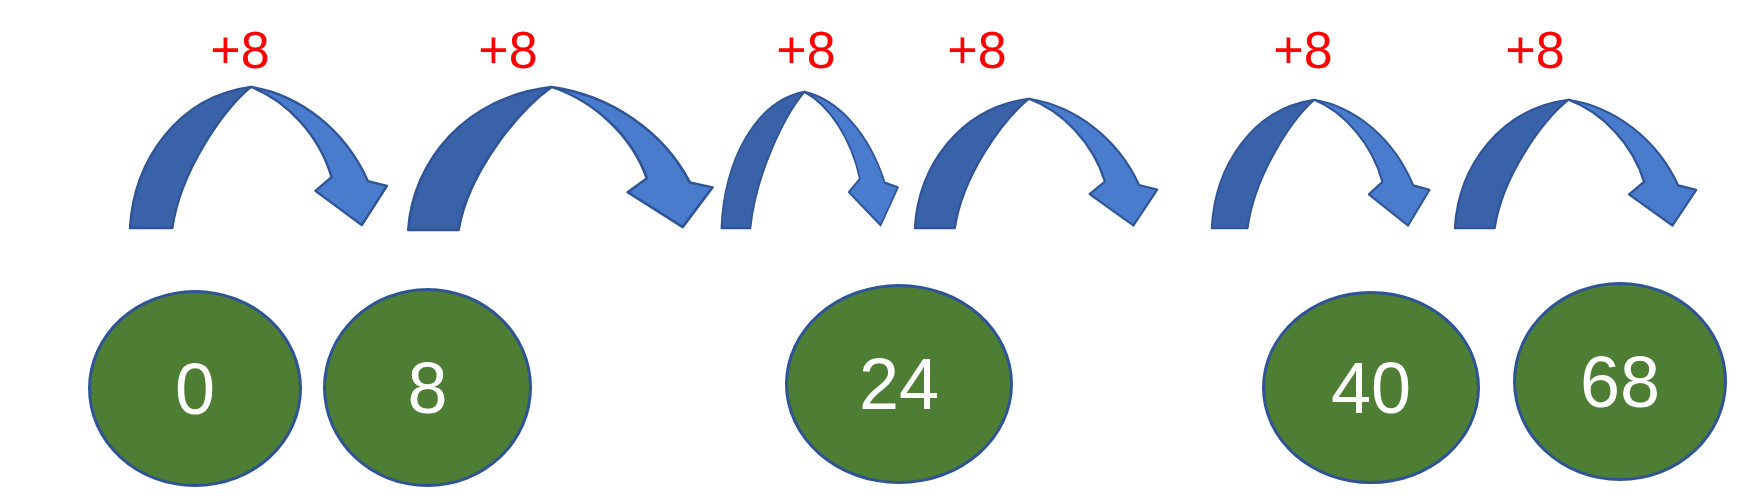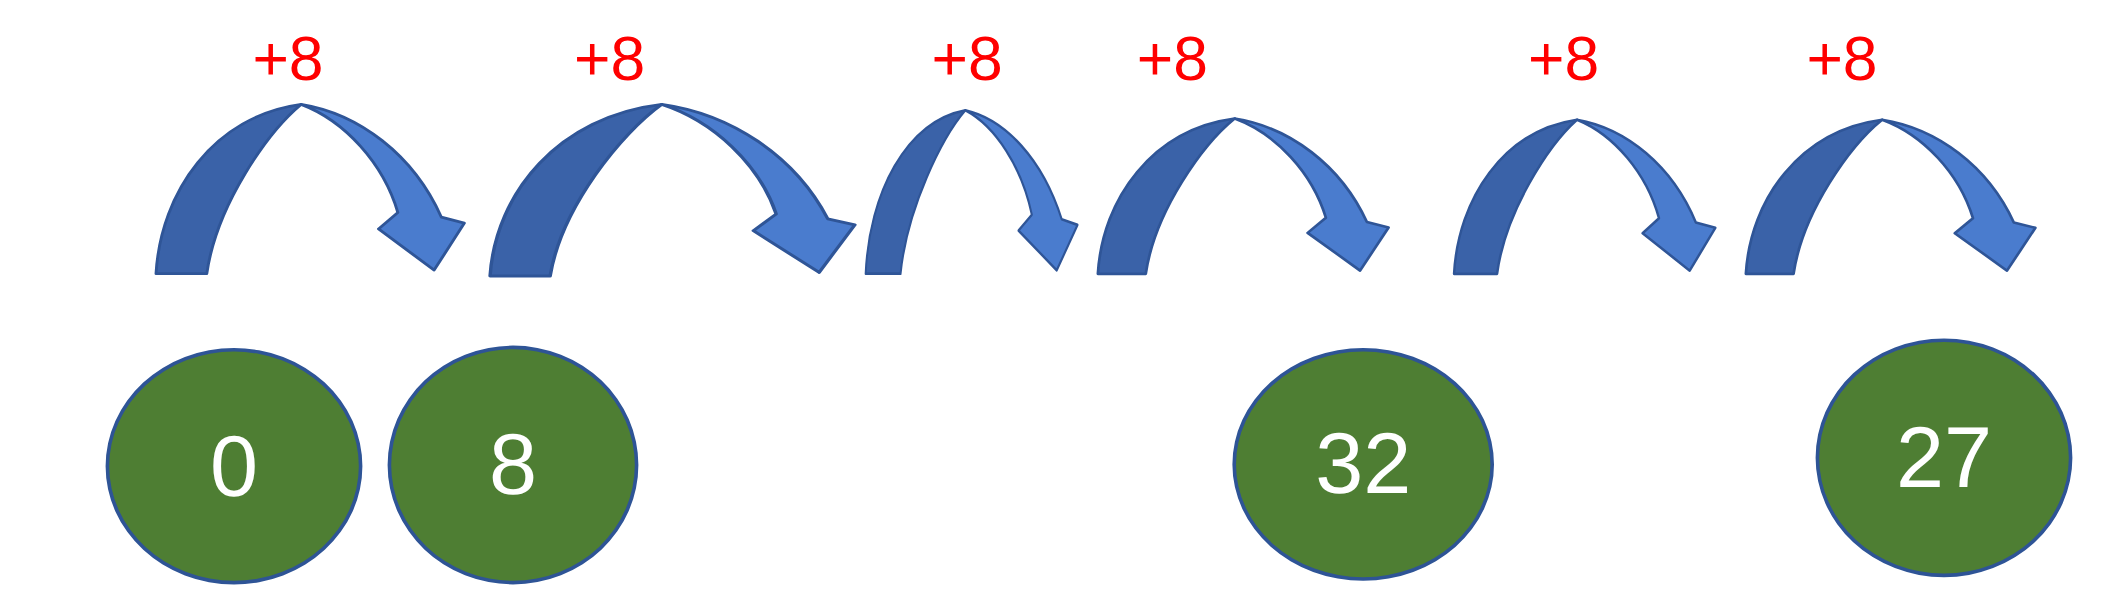--- a/index.html
+++ b/index.html
@@ -88,20 +88,23 @@
       <path class="p-dark" d="M2,146 C6,76 50,12 122,2 C94,26 52,88 44,146 Z"></path>
     </svg>
   </div>
 
   <div class="numcircle" style="left:88px;top:290px;width:214px;height:197px">
     <span>0</span>
   </div>
   <div class="numcircle" style="left:323px;top:288px;width:209px;height:199px">
     <span>8</span>
   </div>
-  <div class="numcircle" style="left:1027px;top:290px;width:218px;height:194px">
-    <span>32</span>
+  <div class="numcircle" style="left:785px;top:284px;width:228px;height:200px">
+    <span>24</span>
+  </div>
+  <div class="numcircle" style="left:1262px;top:291px;width:218px;height:193px">
+    <span>40</span>
   </div>
   <div class="numcircle" style="left:1513px;top:282px;width:214px;height:199px">
-    <span>27</span>
+    <span>68</span>
   </div>
 
 </div>
 
 </body></html>

